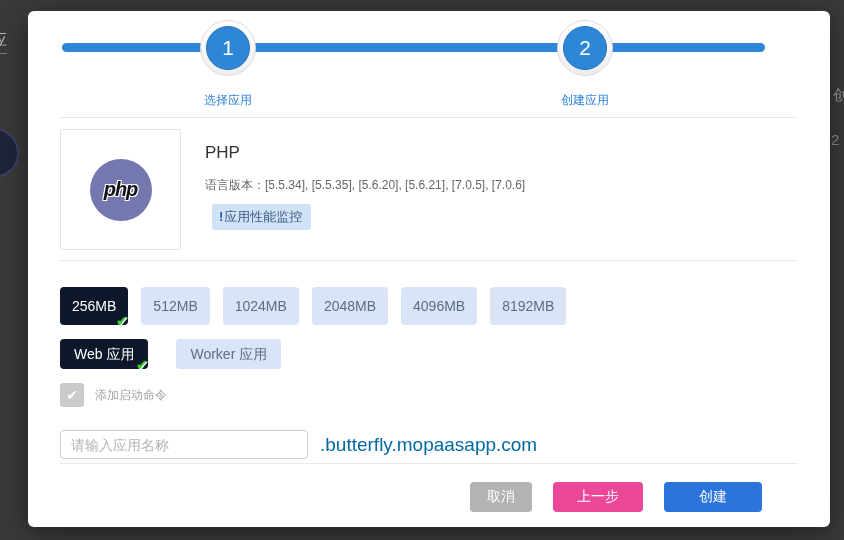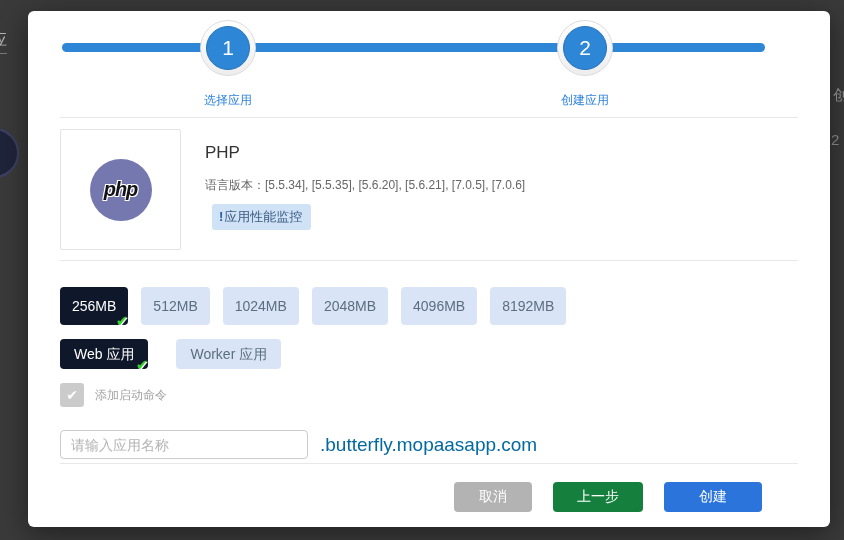--- a/index.html
+++ b/index.html
@@ -81,22 +81,22 @@
   .name-input { width:248px; height:29px; border:1px solid #cccccc; border-radius:4px;
                 padding:0 10px; font-size:14px; color:#333; outline:none;
                 font-family:"Liberation Sans","DejaVu Sans",sans-serif; }
   .name-input::placeholder { color:#b3b3b3; }
   .domain-suffix { margin-left:12px; font-size:19px; color:#0369a1; }
 
   
   .footer { position:absolute; top:471px; right:68px; display:flex; gap:21px; }
   .btn { height:30px; border:none; border-radius:4px; color:#fff; font-size:14px;
          cursor:pointer; font-family:"Liberation Sans","DejaVu Sans",sans-serif; }
-  .btn-cancel { width:78px; background:#b3b3b3; }
-  .btn-prev { width:90px; background:#15803d; }
+  .btn-cancel { width:62px; background:#b3b3b3; }
+  .btn-prev { width:90px; background:#ec4899; }
   .btn-create { width:98px; background:#2a74dc; }
 </style>
 </head>
 <body>
 
 <span class="bg-frag bg-glyph-left">应</span>
 <div class="bg-circle"></div>
 <span class="bg-frag bg-glyph-r1">创</span>
 <span class="bg-frag bg-glyph-r2">2</span>
 

